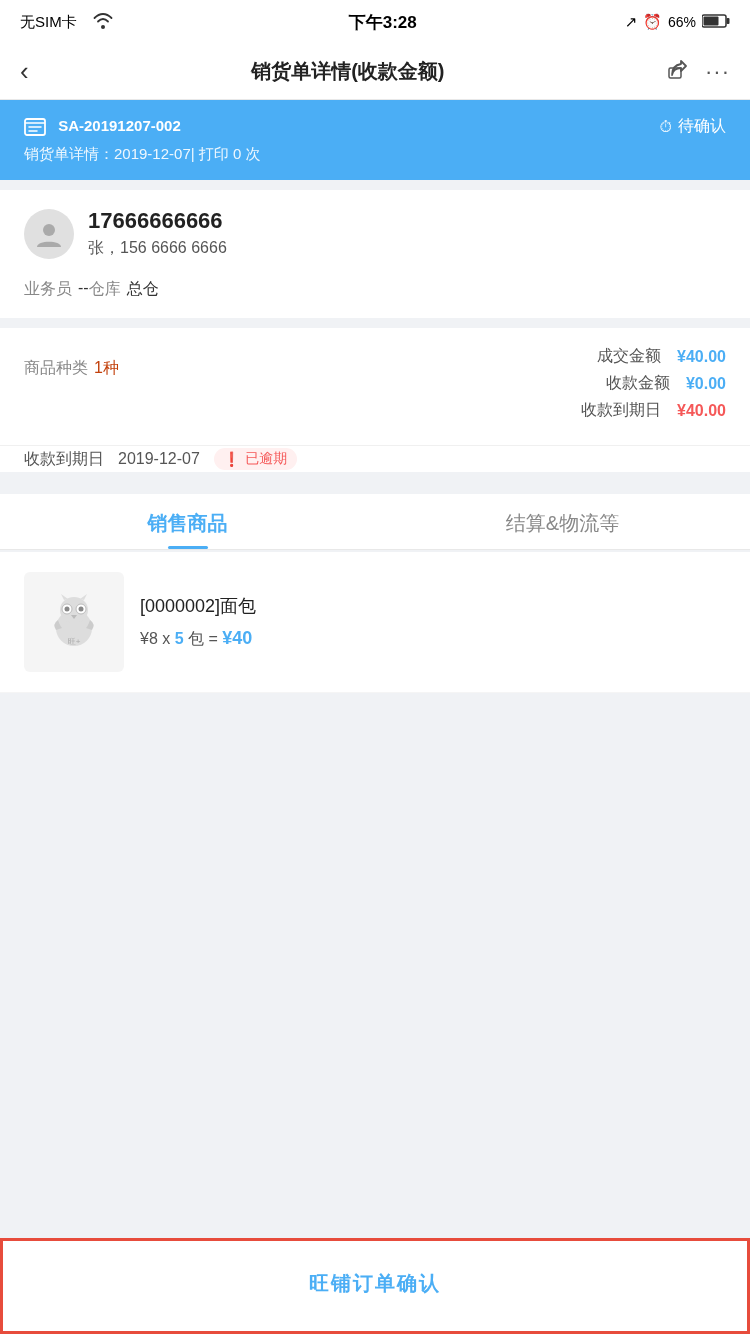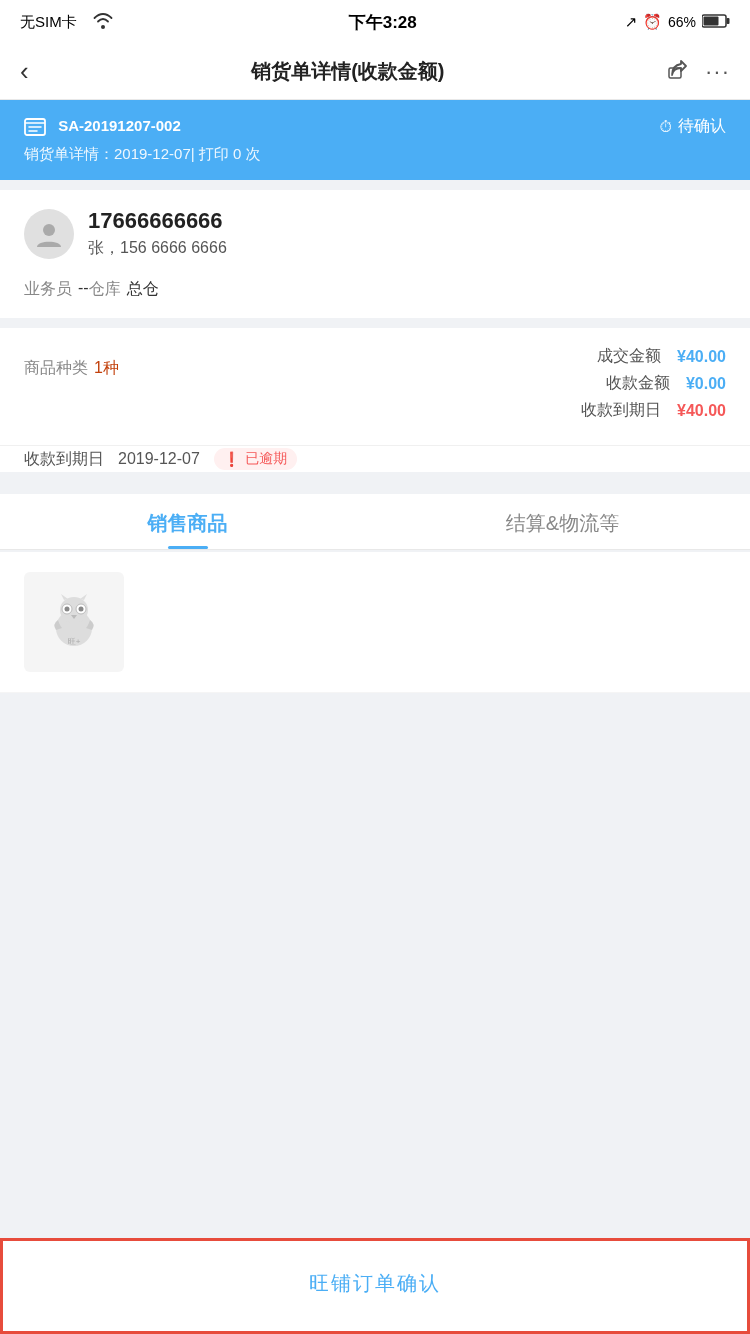--- a/index.html
+++ b/index.html
@@ -260,21 +260,21 @@
       background: #fff;
       padding: 14px 20px 20px;
       border: 3px solid #e74c3c;
     }
     .confirm-btn {
       width: 100%;
       height: 56px;
       background: #fff;
       border: none;
       font-size: 20px;
-      font-weight: 400;
+      font-weight: 700;
       color: #4BAEF5;
       cursor: pointer;
       letter-spacing: 2px;
     }
   </style>
 </head>
 <body>
 
 <div class="status-bar">
   <div class="status-left">
@@ -431,20 +431,31 @@
           <path d="M12 38 Q8 32 14 28 Q16 34 18 36" fill="#ccc"></path>
           <path d="M48 38 Q52 32 46 28 Q44 34 42 36" fill="#ccc"></path>
 
           <path d="M20 8 L17 2 L24 7" fill="#ddd"></path>
           <path d="M40 8 L43 2 L36 7" fill="#ddd"></path>
 
           <text x="30" y="52" text-anchor="middle" font-size="8" fill="#aaa" font-family="Arial">旺+</text>
         </svg>
       </div>
     </div>
+    <div class="product-info">
+      <div class="product-name">[0000002]面包</div>
+      <div class="product-price-row">
+        <span>¥8</span>
+        <span> x </span>
+        <span class="price-qty">5</span>
+        <span>包</span>
+        <span> = </span>
+        <span class="price-total">¥40</span>
+      </div>
+    </div>
   </div>
 </div>
 
 <div class="bottom-space"></div>
 
 <div class="confirm-btn-container">
   <button class="confirm-btn">旺铺订单确认</button>
 </div>
 
 </body></html>

